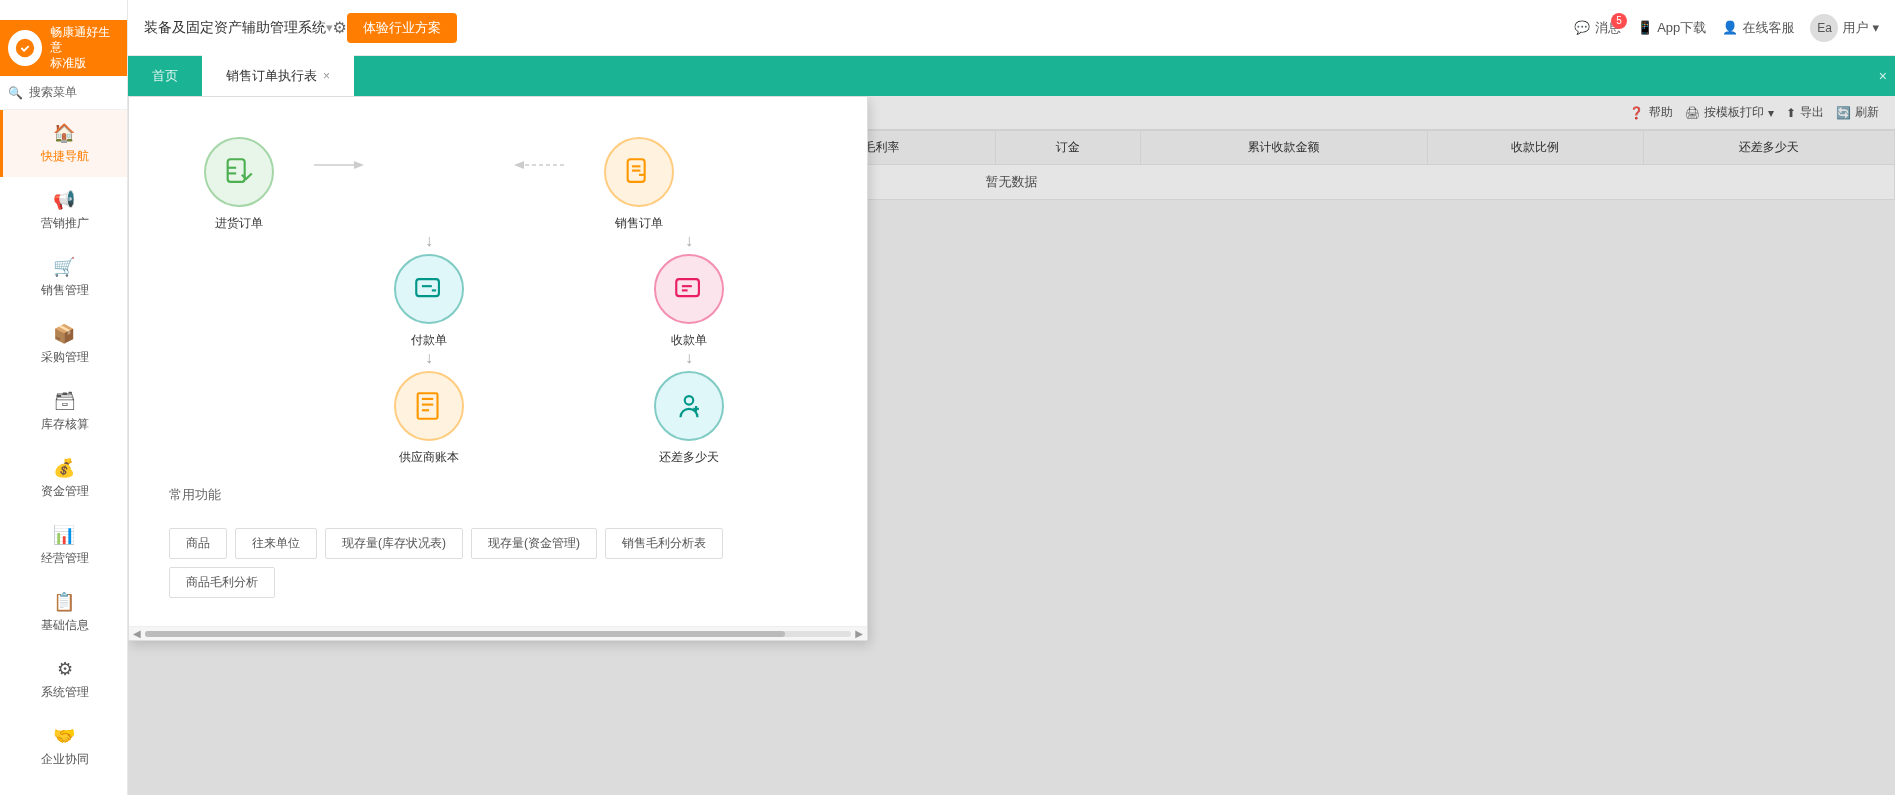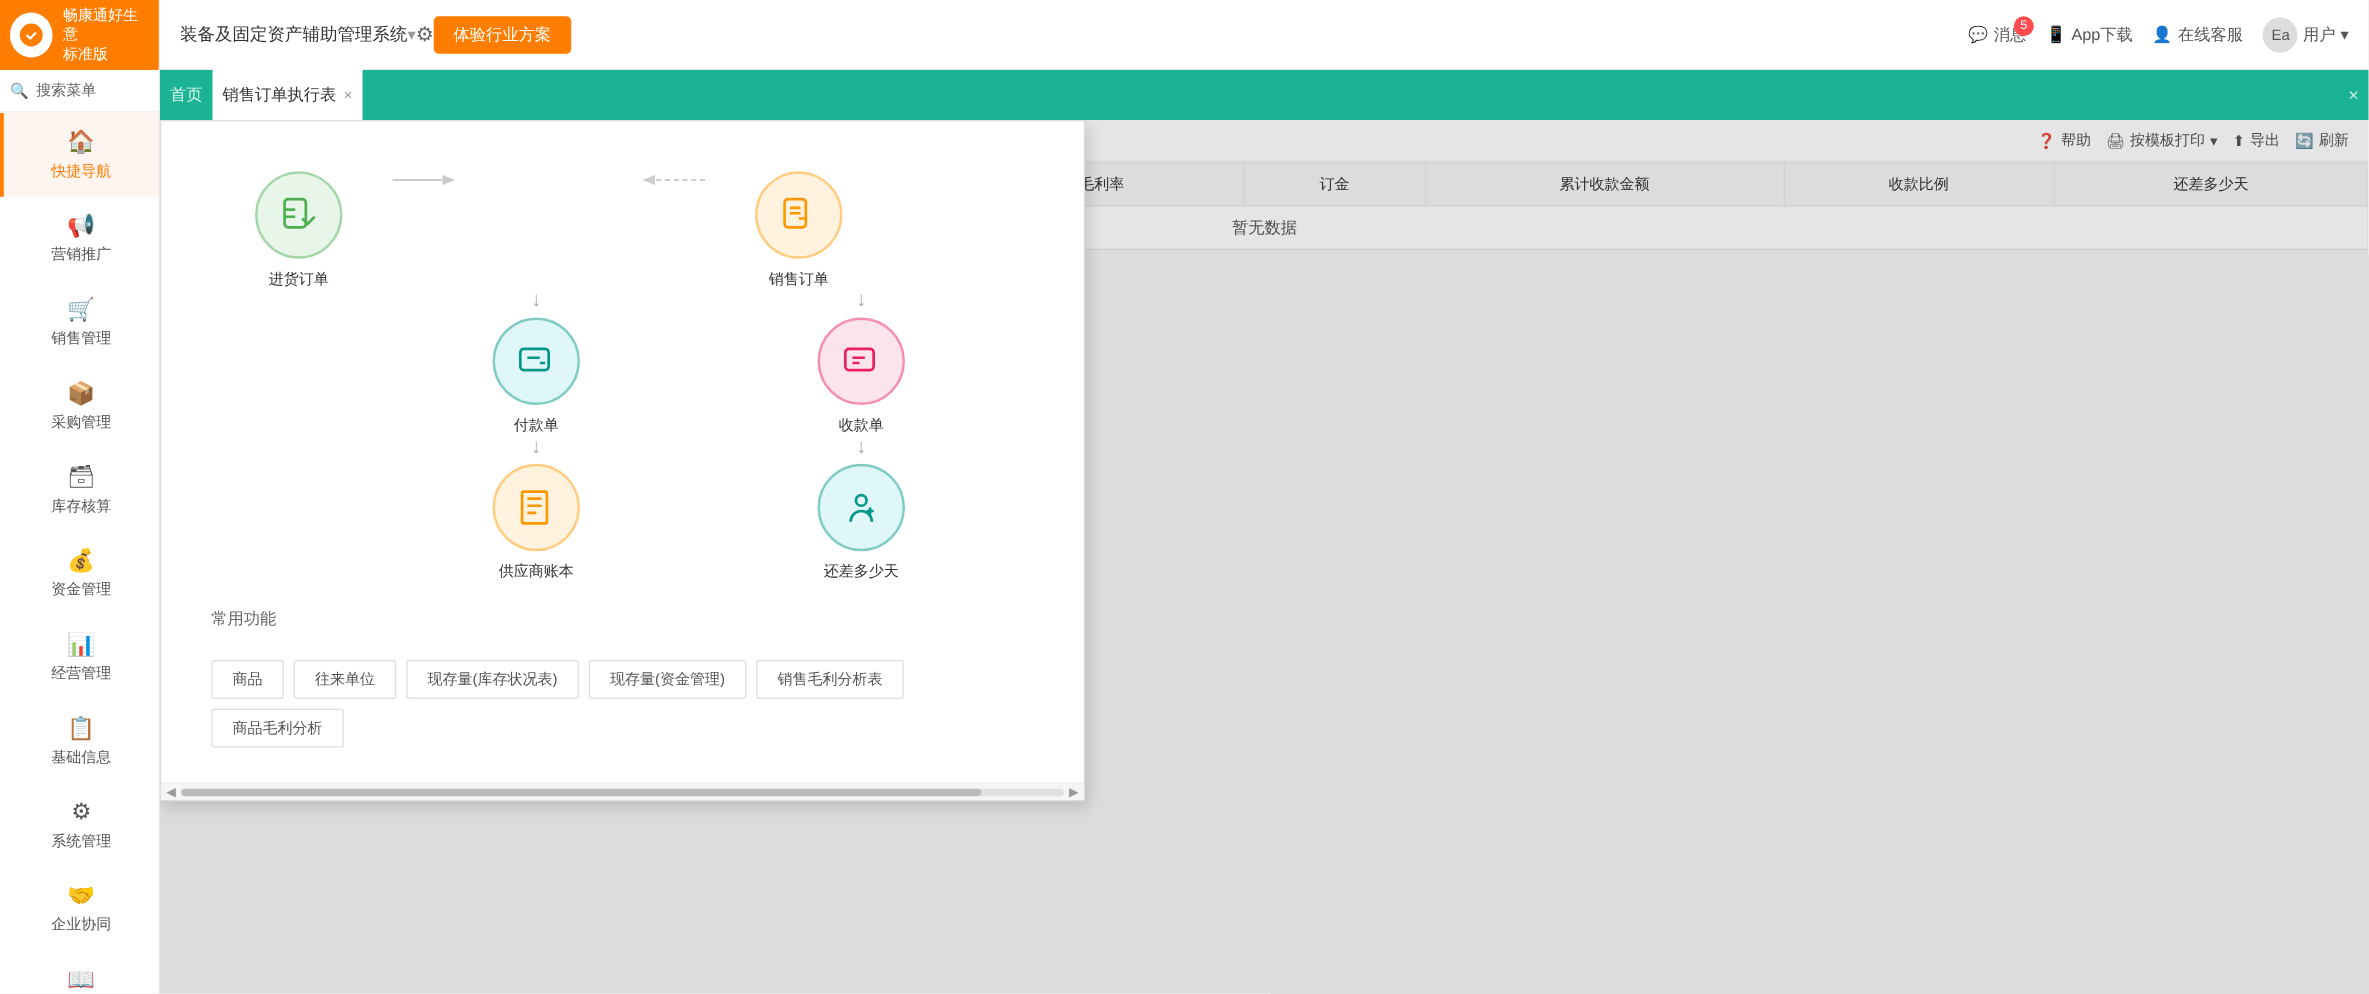--- a/index.html
+++ b/index.html
@@ -3,21 +3,21 @@
   <meta charset="utf-8">
   <style>
     * { box-sizing: border-box; margin: 0; padding: 0; }
     body { font-family: 'Microsoft YaHei', Arial, sans-serif; font-size: 13px; background: #f0f2f5; overflow: hidden; }
 
     
     .app-layout { display: flex; height: 795px; width: 1895px; }
     
     
     .sidebar { width: 128px; background: #fff; display: flex; flex-direction: column; border-right: 1px solid #e8e8e8; flex-shrink: 0; }
-    .sidebar-logo { background: #ff7d00; padding: 12px 8px; display: flex; align-items: center; gap: 8px; color: white; height: 56px; }
+    .sidebar-logo { background: #ff7d00; padding: 12px 8px; display: flex; align-items: center; gap: 8px; color: white; height: 56px; margin-top: 20px; }
     .logo-icon { width: 36px; height: 36px; background: white; border-radius: 50%; display: flex; align-items: center; justify-content: center; }
     .logo-icon svg { width: 22px; height: 22px; }
     .logo-text { font-size: 12px; color: white; line-height: 1.3; }
     .sidebar-search { padding: 8px; border-bottom: 1px solid #f0f0f0; display: flex; align-items: center; gap: 6px; color: #666; font-size: 12px; cursor: pointer; }
     .sidebar-nav { flex: 1; overflow-y: auto; }
     .sidebar-item { display: flex; flex-direction: column; align-items: center; padding: 12px 4px; cursor: pointer; color: #555; font-size: 12px; gap: 4px; border-left: 3px solid transparent; }
     .sidebar-item.active { background: #fff5f0; color: #ff7d00; border-left-color: #ff7d00; }
     .sidebar-item-icon { font-size: 18px; }
 
     
@@ -29,21 +29,21 @@
     .header-dropdown { color: #999; cursor: pointer; }
     .header-gear { color: #666; cursor: pointer; font-size: 16px; }
     .trial-btn { background: #ff7d00; color: white; border: none; padding: 6px 16px; border-radius: 4px; cursor: pointer; font-size: 13px; }
     .header-right { margin-left: auto; display: flex; align-items: center; gap: 16px; color: #555; font-size: 13px; }
     .header-right-item { display: flex; align-items: center; gap: 4px; cursor: pointer; position: relative; }
     .badge { background: #ff4d4f; color: white; border-radius: 50%; width: 16px; height: 16px; font-size: 10px; display: flex; align-items: center; justify-content: center; position: absolute; top: -6px; right: -6px; }
     .user-avatar { width: 28px; height: 28px; background: #ddd; border-radius: 50%; display: flex; align-items: center; justify-content: center; font-size: 12px; }
 
     
     .tab-bar { height: 40px; background: #1ab394; display: flex; align-items: center; padding: 0 0; }
-    .tab-item { height: 44px; padding: 0 8px; display: flex; align-items: center; cursor: pointer; font-size: 13px; color: rgba(255,255,255,0.85); gap: 6px; }
+    .tab-item { height: 44px; padding: 0 24px; display: flex; align-items: center; cursor: pointer; font-size: 13px; color: rgba(255,255,255,0.85); gap: 6px; }
     .tab-item.active { background: white; color: #333; }
     .tab-close { color: #999; font-size: 12px; cursor: pointer; }
     .tab-close-main { margin-left: auto; margin-right: 8px; color: rgba(255,255,255,0.8); cursor: pointer; font-size: 14px; }
 
     
     .content-area { flex: 1; position: relative; overflow: hidden; background: #f5f5f5; }
 
     
     .popup-overlay { position: absolute; top: 0; left: 0; right: 0; bottom: 0; background: rgba(0,0,0,0.1); z-index: 10; }
     .popup-box { position: absolute; top: 0; left: 0; width: 740px; background: white; border: 1px solid #ddd; box-shadow: 2px 4px 12px rgba(0,0,0,0.15); z-index: 20; border-radius: 2px; }
@@ -256,21 +256,21 @@
           </table>
         </div>
       </div>
 
       <div class="popup-overlay"></div>
 
       <div class="popup-box">
 
         <div class="flow-area">
 
-          <div style="display:flex; align-items:flex-start; gap:0; margin-bottom:0;">
+          <div style="display:flex; align-items:center; gap:0; margin-bottom:0;">
 
             <div class="flow-item">
               <div class="flow-circle green">
                 <svg width="34" height="34" viewBox="0 0 24 24" fill="none" stroke="#4caf50" stroke-width="1.5">
                   <rect x="4" y="3" width="12" height="16" rx="2"></rect>
                     <line x1="4" y1="9" x2="10" y2="9"></line>
                     <line x1="4" y1="13" x2="10" y2="13"></line>
                     <path d="M14 14l3 3 4-4" stroke="#4caf50"></path>
                 </svg>
               </div>

